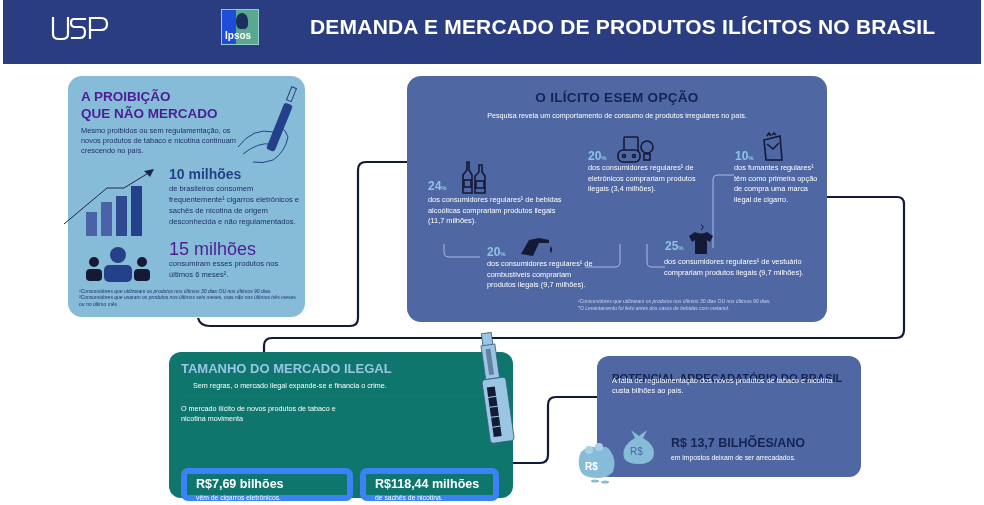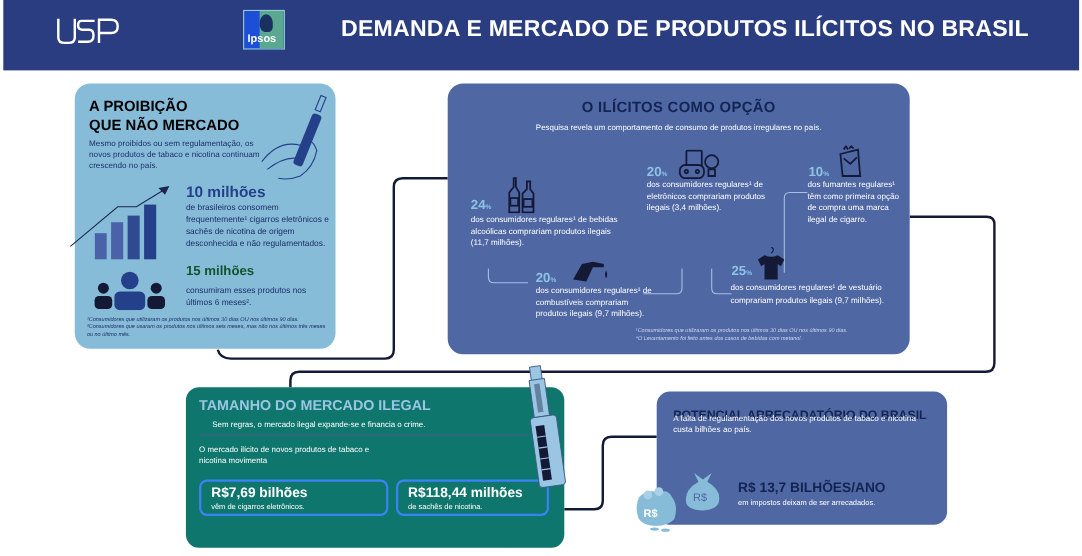--- a/index.html
+++ b/index.html
@@ -17,25 +17,25 @@
   .logo-ipsos .ip-green { position: absolute; right: 0; top: 0; width: 22px; height: 36px; background: #5aa88f; }
   .logo-ipsos .ip-head { position: absolute; left: 14px; top: 3px; width: 12px; height: 16px; background: #1a3060; border-radius: 50% 50% 30% 40%; }
   .logo-ipsos .ip-text { position: absolute; left: 3px; bottom: 3px; color: #fff; font-size: 10px; font-weight: bold; }
   .title { position: absolute; left: 307px; top: 15px; color: #ffffff; font-size: 21px; font-weight: bold; letter-spacing: 0.2px; white-space: nowrap; text-align: center; }
 
   
   svg.connectors { position: absolute; left: 0; top: 0; width: 984px; height: 505px; }
 
   
   .card1 { position: absolute; left: 68px; top: 76px; width: 237px; height: 241px; background: #87bcd8; border-radius: 14px; }
-  .card1 .c-title { position: absolute; left: 13px; top: 12px; color: #000000; font-weight: bold; font-size: 13.5px; line-height: 17px; }
+  .card1 .c-title { position: absolute; left: 13px; top: 12px; color: #4c1d95; font-weight: bold; font-size: 13.5px; line-height: 17px; }
   .card1 .c-desc { position: absolute; left: 13px; top: 50px; width: 160px; color: #1d2f6a; font-size: 7.4px; line-height: 10px; }
   .card1 .stat1-num { position: absolute; left: 101px; top: 90px; color: #24408a; font-weight: bold; font-size: 14px; }
   .card1 .stat1-desc { position: absolute; left: 101px; top: 107px; width: 130px; color: #1d2f6a; font-size: 7.6px; line-height: 11px; }
-  .card1 .stat2-num { position: absolute; left: 101px; top: 163px; color: #14532d; font-weight: bold; font-size: 12px; }
+  .card1 .stat2-num { position: absolute; left: 101px; top: 163px; color: #4c1d95; font-weight: normal; font-size: 18px; }
   .card1 .stat2-desc { position: absolute; left: 101px; top: 182px; width: 130px; color: #1d2f6a; font-size: 7.6px; line-height: 11px; }
   .card1 .notes { position: absolute; left: 11px; top: 212px; width: 222px; color: #1d2f6a; font-size: 5px; line-height: 6.3px; font-style: italic; }
   .bars { position: absolute; left: 18px; top: 108px; width: 60px; height: 52px; }
   .people { position: absolute; left: 16px; top: 170px; width: 68px; height: 36px; }
 
   
   .card2 { position: absolute; left: 407px; top: 76px; width: 420px; height: 246px; background: #4f67a3; border-radius: 14px; }
   .card2 .c-title { position: absolute; left: 0; width: 100%; top: 14px; text-align: center; color: #132452; font-weight: bold; font-size: 13.5px; letter-spacing: 0.3px; }
   .card2 .c-sub { position: absolute; left: 0; width: 100%; top: 35px; text-align: center; color: #ffffff; font-size: 7.2px; }
   .pct { position: absolute; color: #8ec3e6; font-weight: bold; font-size: 12px; }
@@ -44,21 +44,21 @@
   .card2 .notes { position: absolute; left: 171px; top: 222px; color: #c8d4ef; font-size: 5px; line-height: 6.5px; font-style: italic; }
   .ico { position: absolute; }
 
   
   .card3 { position: absolute; left: 169px; top: 352px; width: 344px; height: 146px; background: #0f766e; border-radius: 12px; }
   .card3 .c-title { position: absolute; left: 12px; top: 9px; color: #9ac6e4; font-weight: bold; font-size: 13px; }
   .card3 .c-sub { position: absolute; left: 12px; top: 29px; color: #ffffff; font-size: 7.2px; padding-left: 12px; }
   .card3 .divider { position: absolute; left: 12px; top: 43px; width: 298px; height: 1px; background: #4a5a86; }
   .card3 .c-desc { position: absolute; left: 12px; top: 52px; width: 170px; color: #ffffff; font-size: 7.2px; line-height: 9.5px; }
   .card3 .big { position: absolute; left: 12px; top: 73px; color: #9ac6e4; font-weight: bold; font-size: 16px; letter-spacing: 1.5px; }
-  .subbox { position: absolute; top: 84px; height: 33px; border: 2px solid #3b82f6; border-radius: 7px; }
+  .subbox { position: absolute; top: 116px; height: 33px; border: 6px solid #3b82f6; border-radius: 7px; }
   .subbox .sb-val { position: absolute; left: 9px; top: 3px; color: #ffffff; font-weight: bold; font-size: 12.5px; white-space: nowrap; }
   .subbox .sb-desc { position: absolute; left: 9px; top: 20px; color: #ffffff; font-size: 6.8px; white-space: nowrap; }
 
   
   .card4 { position: absolute; left: 597px; top: 356px; width: 264px; height: 121px; background: #4f67a3; border-radius: 12px; }
   .card4 .c-title { position: absolute; left: 15px; top: 16px; color: #132452; font-weight: bold; font-size: 11.2px; white-space: nowrap; }
   .card4 .c-desc { position: absolute; left: 15px; top: 20px; width: 240px; color: #ffffff; font-size: 7.4px; line-height: 10px; }
   .card4 .big { position: absolute; left: 74px; top: 80px; color: #132452; font-weight: bold; font-size: 12.5px; }
   .card4 .small { position: absolute; left: 74px; top: 98px; color: #ffffff; font-size: 6.8px; }
 </style>
@@ -133,21 +133,21 @@
   <div class="stat1-desc">de brasileiros consomem frequentemente¹ cigarros eletrônicos e sachês de nicotina de origem desconhecida e não regulamentados.</div>
   <div class="stat2-num">15 milhões</div>
   <div class="stat2-desc">consumiram esses produtos nos últimos 6 meses².</div>
   <div class="notes">
     <div>¹Consumidores que utilizaram os produtos nos últimos 30 dias OU nos últimos 90 dias.</div>
     <div>²Consumidores que usaram os produtos nos últimos seis meses, mas não nos últimos três meses ou no último mês.</div>
   </div>
 </div>
 
 <div class="card2">
-  <div class="c-title">O ILÍCITOS COMO OPÇÃO</div>
+  <div class="c-title">O ILÍCITO ESEM OPÇÃO</div>
   <div class="c-sub">Pesquisa revela um comportamento de consumo de produtos irregulares no país.</div>
 
   <svg class="ico" style="left:0;top:0;width:420px;height:246px" viewBox="0 0 420 246">
     <g fill="none" stroke="#a9bde6" stroke-width="1">
       <path d="M37 168 V176 Q37 181 42 181 H73"></path>
       <path d="M213 168 V186 Q213 191 208 191 H178"></path>
       <path d="M240 168 V186 Q240 191 245 191 H258"></path>
       <path d="M306 172 V104 Q306 99 311 99 H327"></path>
     </g>
   </svg>

